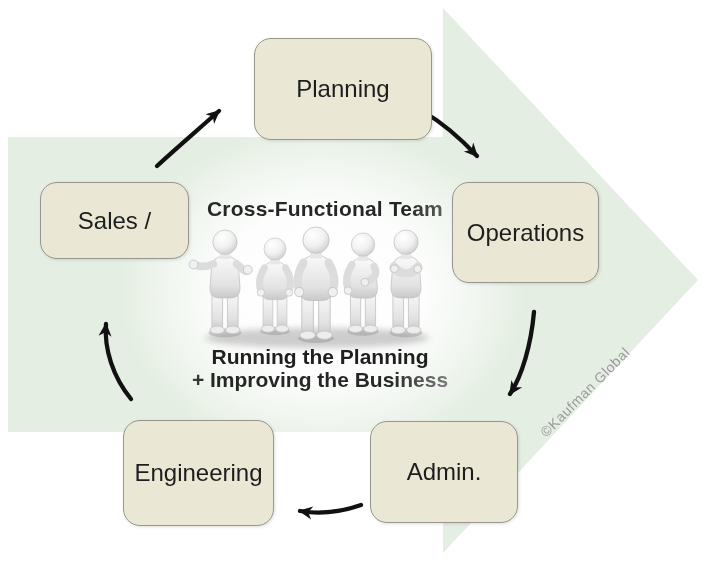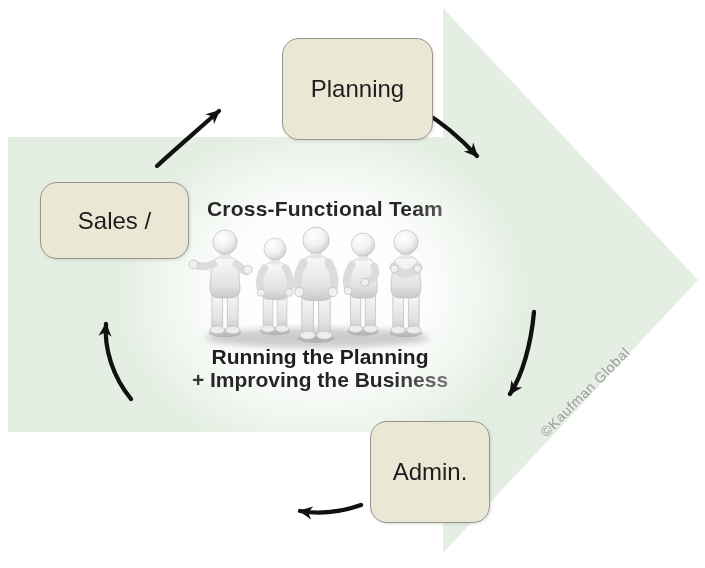--- a/index.html
+++ b/index.html
@@ -17,25 +17,25 @@
     border-radius:17px;
     display:flex; flex-direction:column;
     align-items:center; justify-content:center;
     text-align:center;
     color:#1d1d1d;
     font-size:24px;
     line-height:1.25;
     box-shadow:1px 1px 3px rgba(80,80,70,0.18);
     box-sizing:border-box;
   }
-  #node-planning    { left:254px; top:38px;  width:151px; height:102px;margin-left:28px; }
+  #node-planning    { left:254px; top:38px;  width:178px; height:102px; }
   #node-operations  { left:452px; top:182px; width:147px; height:101px; }
   #node-sales       { left:40px;  top:182px; width:149px; height:77px; }
   #node-engineering { left:123px; top:420px; width:151px; height:106px; }
-  #node-admin       { left:370px; top:421px; width:120px; height:102px; }
+  #node-admin       { left:370px; top:421px; width:148px; height:102px; }
 
   .center-text { position:absolute; text-align:center; font-weight:bold; white-space:nowrap; }
   #team-title {
     left:165px; top:197px; width:320px;
     font-size:21px; letter-spacing:0.2px;
     background:linear-gradient(90deg,#262626 0%,#262626 76%,#909090 97%);
     -webkit-background-clip:text; background-clip:text;
     color:transparent; -webkit-text-fill-color:transparent;
   }
   #sub-line1 {
@@ -151,22 +151,28 @@
       <path d="M424,112 C441,122 462,140 477,156" marker-end="url(#ah)"></path>
       <path d="M534,312 C531,345 522,376 510,394" marker-end="url(#ah)"></path>
       <path d="M361,505 C338,513 318,514 300,511" marker-end="url(#ah)"></path>
       <path d="M131,399 C113,377 104,349 106,324" marker-end="url(#ah)"></path>
     </g>
   </svg>
 
   <div class="node" id="node-planning">
     <span>Planning</span>
   </div>
+  <div class="node" id="node-operations">
+    <span>Operations</span>
+  </div>
   <div class="node" id="node-admin">
     <span>Admin.</span>
+  </div>
+  <div class="node" id="node-engineering">
+    <span>Engineering</span>
   </div>
   <div class="node" id="node-sales">
     <span>Sales /</span>
   </div>
 
   <div class="center-text" id="team-title">Cross-Functional Team</div>
   <div class="center-text" id="sub-line1">Running the Planning</div>
   <div class="center-text" id="sub-line2">+ Improving the Business</div>
 
   <div id="watermark">©Kaufman Global</div>

